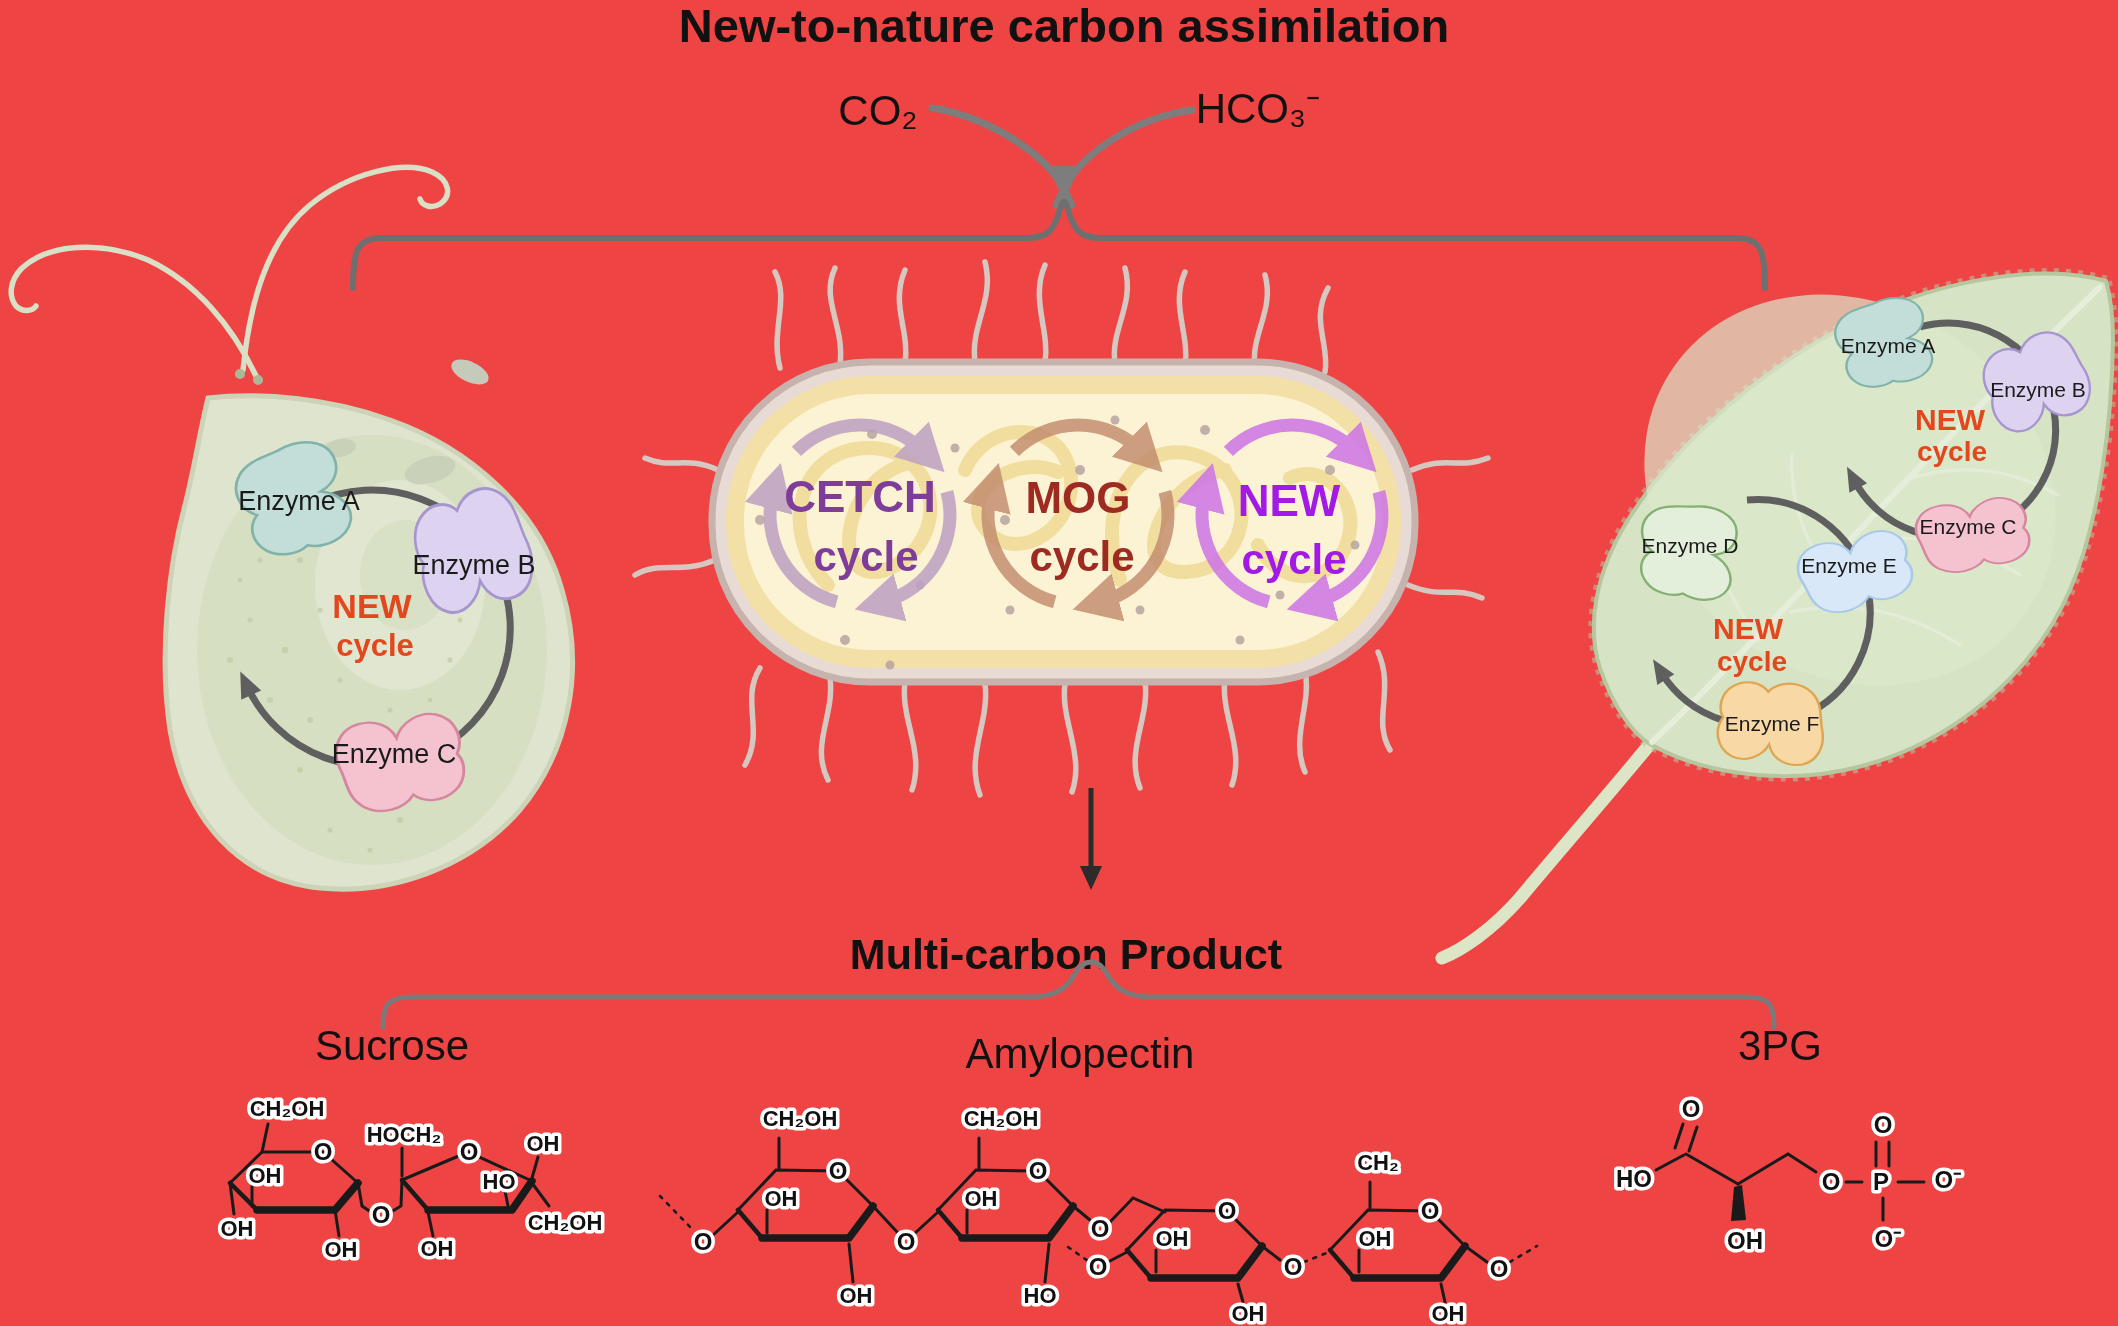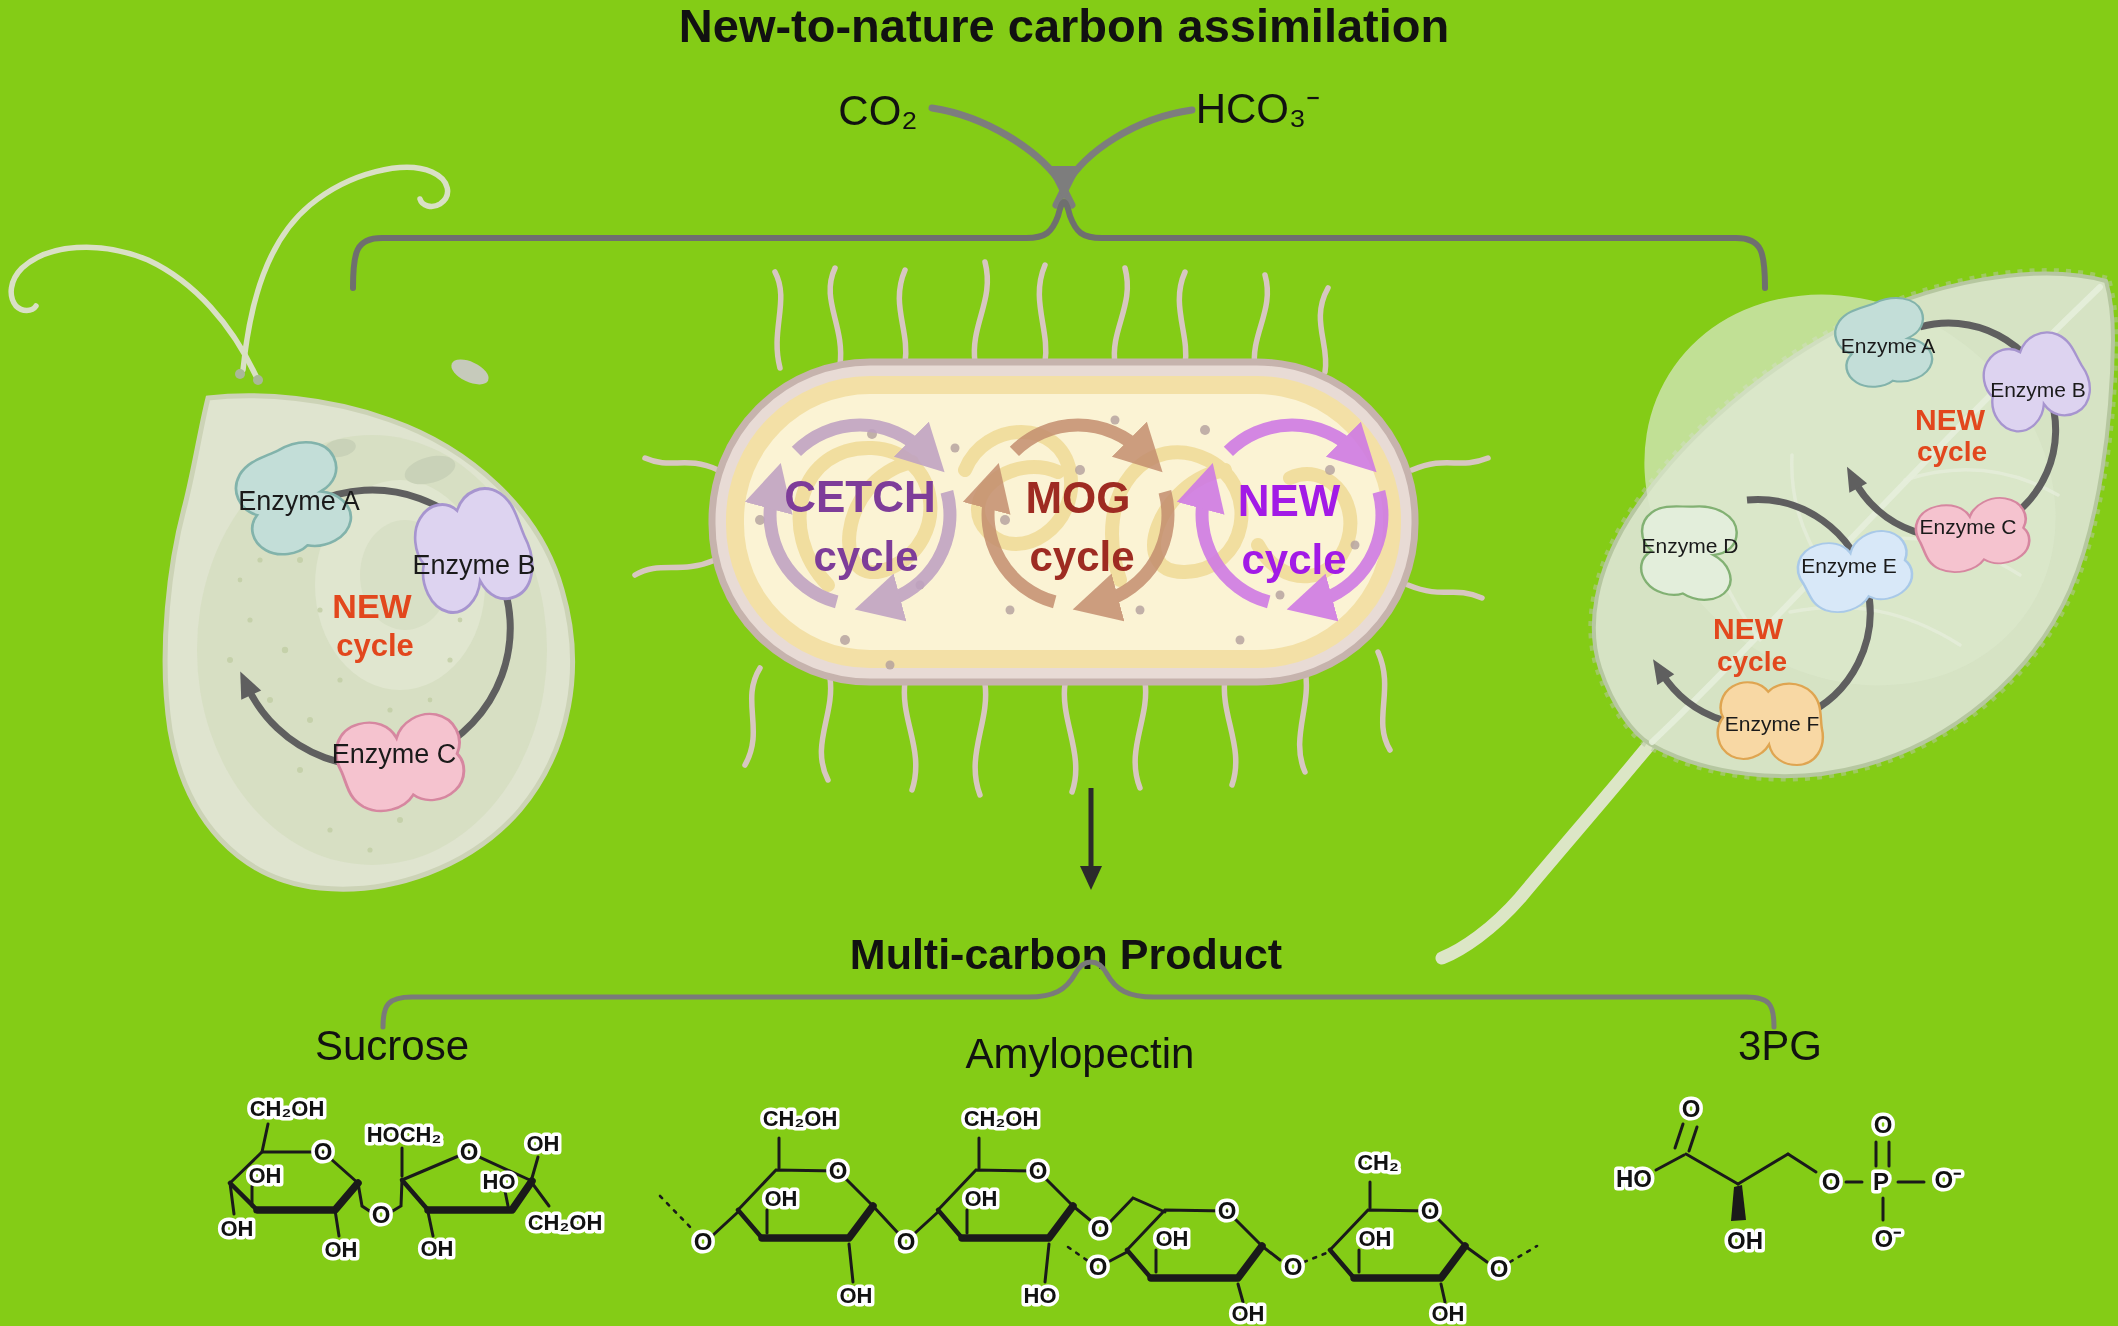--- a/index.html
+++ b/index.html
@@ -1,16 +1,16 @@
 <!DOCTYPE html>
 <html><head>
 <meta charset="utf-8">
 <style>
   html,body{margin:0;padding:0;background:#ffffff;}
-  .stage{position:relative;width:2118px;height:1326px;background:#84cc16;overflow:hidden;
+  .stage{position:relative;width:2118px;height:1326px;background:#ef4444;overflow:hidden;
          font-family:"Liberation Sans",sans-serif;}
   svg{position:absolute;left:0;top:0;}
   text{font-family:"Liberation Sans",sans-serif;}
   .t-title{font-size:47px;font-weight:bold;fill:#111;}
   .t-input{font-size:42px;fill:#111;}
   .t-enz{font-size:27px;fill:#1a1a1a;}
   .t-enz-leaf{font-size:21px;fill:#1a1a1a;}
   .t-new1{font-size:34px;font-weight:bold;fill:#e2471d;}
   .t-new2{font-size:31px;font-weight:bold;fill:#e2471d;}
   .t-newleaf1{font-size:30px;font-weight:bold;fill:#e2471d;}

